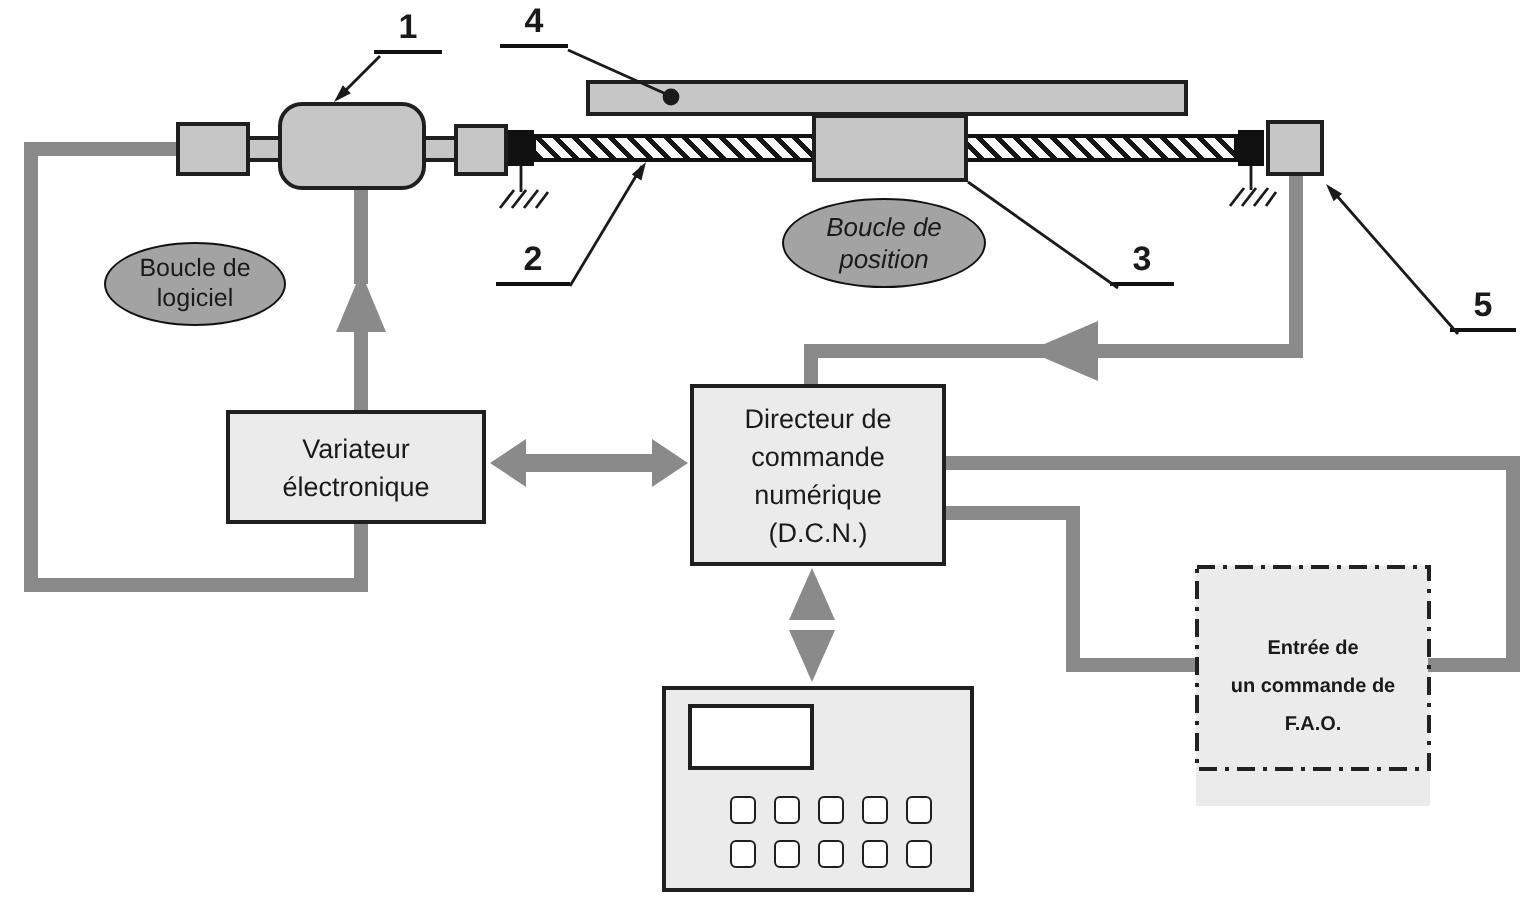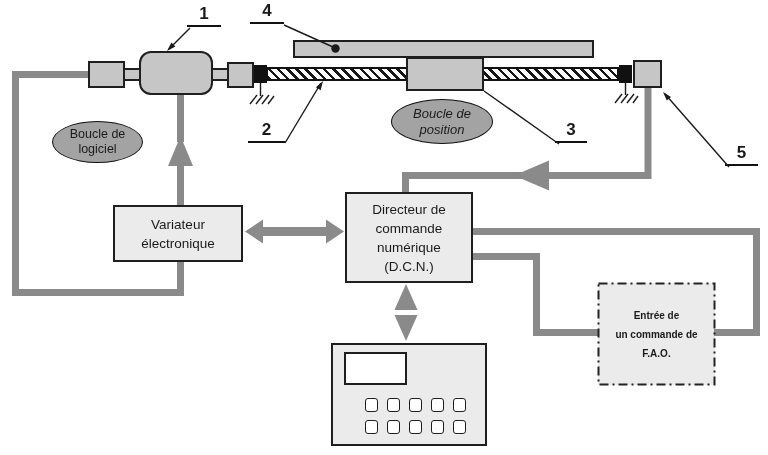--- a/index.html
+++ b/index.html
@@ -85,21 +85,21 @@
   <div class="abs panel-box" style="left:345px;top:192px;width:128px;height:91px;">
     <span>Directeur de</span>
     <span>commande</span>
     <span>numérique</span>
     <span>(D.C.N.)</span>
   </div>
   <div class="abs panel-box" style="left:113px;top:205px;width:130px;height:57px;">
     <span>Variateur</span>
     <span>électronique</span>
   </div>
-  <div class="abs fao-box" style="left:598px;top:283px;width:117px;height:102px;">
+  <div class="abs fao-box" style="left:598px;top:283px;width:117px;height:120px;">
     <span>Entrée de</span>
     <span>un commande de</span>
     <span>F.A.O.</span>
   </div>
 
   <div class="abs keyboard" style="left:331px;top:343px;width:156px;height:103px;">
     <div class="kb-screen"></div>
     <div class="kb-row r1">
       <div class="kb-key"></div>
       <div class="kb-key"></div>

